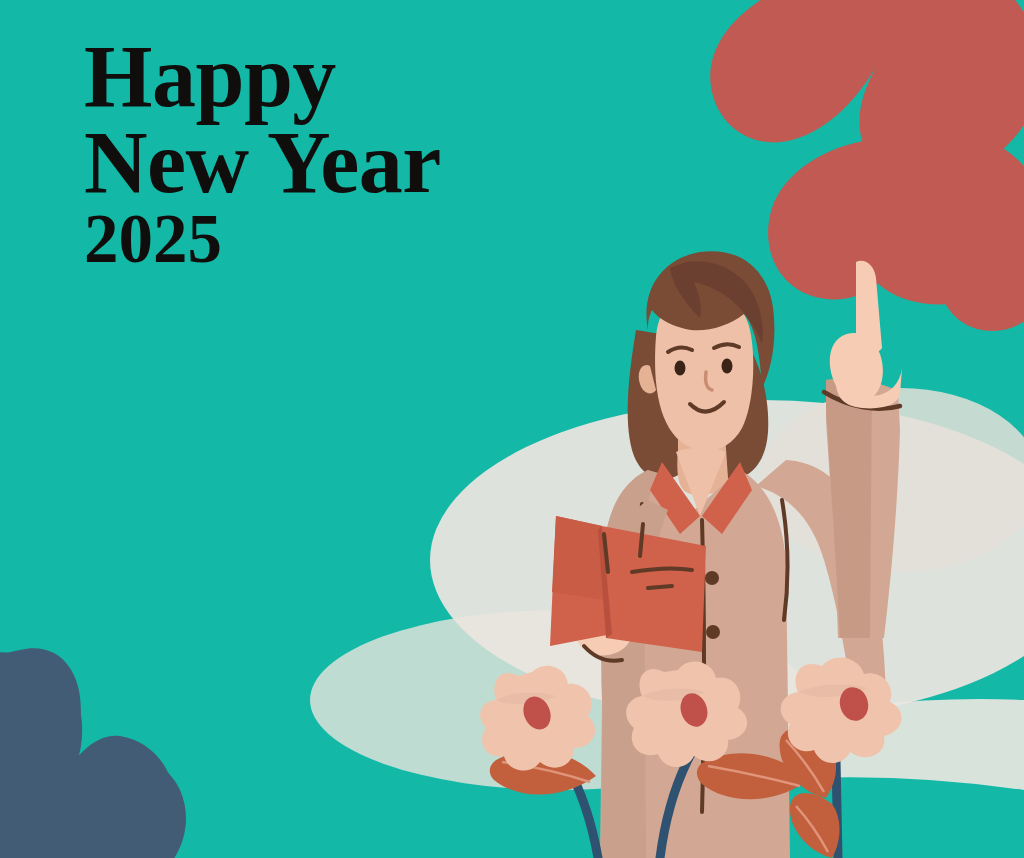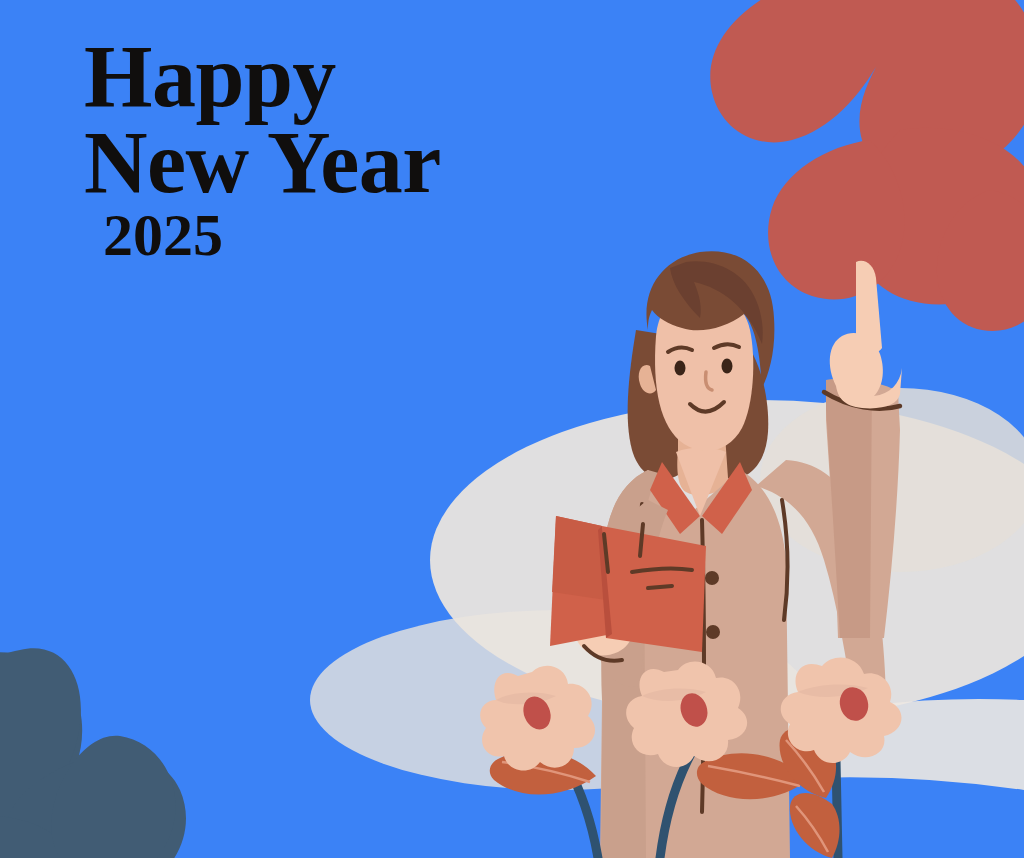--- a/index.html
+++ b/index.html
@@ -5,21 +5,21 @@
   html, body {
     margin: 0;
     padding: 0;
     background: #ffffff;
   }
   #poster {
     position: relative;
     width: 1024px;
     height: 858px;
     overflow: hidden;
-    background: #3b82f6;
+    background: #14b8a6;
     font-family: "Liberation Sans", sans-serif;
   }
   .layer {
     position: absolute;
     top: 0; left: 0;
     width: 1024px;
     height: 858px;
   }
   
   #text-block {
@@ -34,23 +34,22 @@
     font-weight: bold;
     color: #100E0D;
     font-size: 88px;
     line-height: 0.98;
     letter-spacing: -0.5px;
     margin: 0;
     white-space: pre-line;
   }
   #headline .yr {
     display: block;
-    font-size: 60px;
+    font-size: 69px;
     letter-spacing: 0px;
-    margin-left: 19px;
   }
   #body-copy {
     margin: 0;
     margin-top: 30px;
     font-family: "DejaVu Sans", sans-serif;
     font-size: 33.5px;
     line-height: 1.41;
     color: #1D1B1A;
     font-weight: 400;
     letter-spacing: -0.3px;

